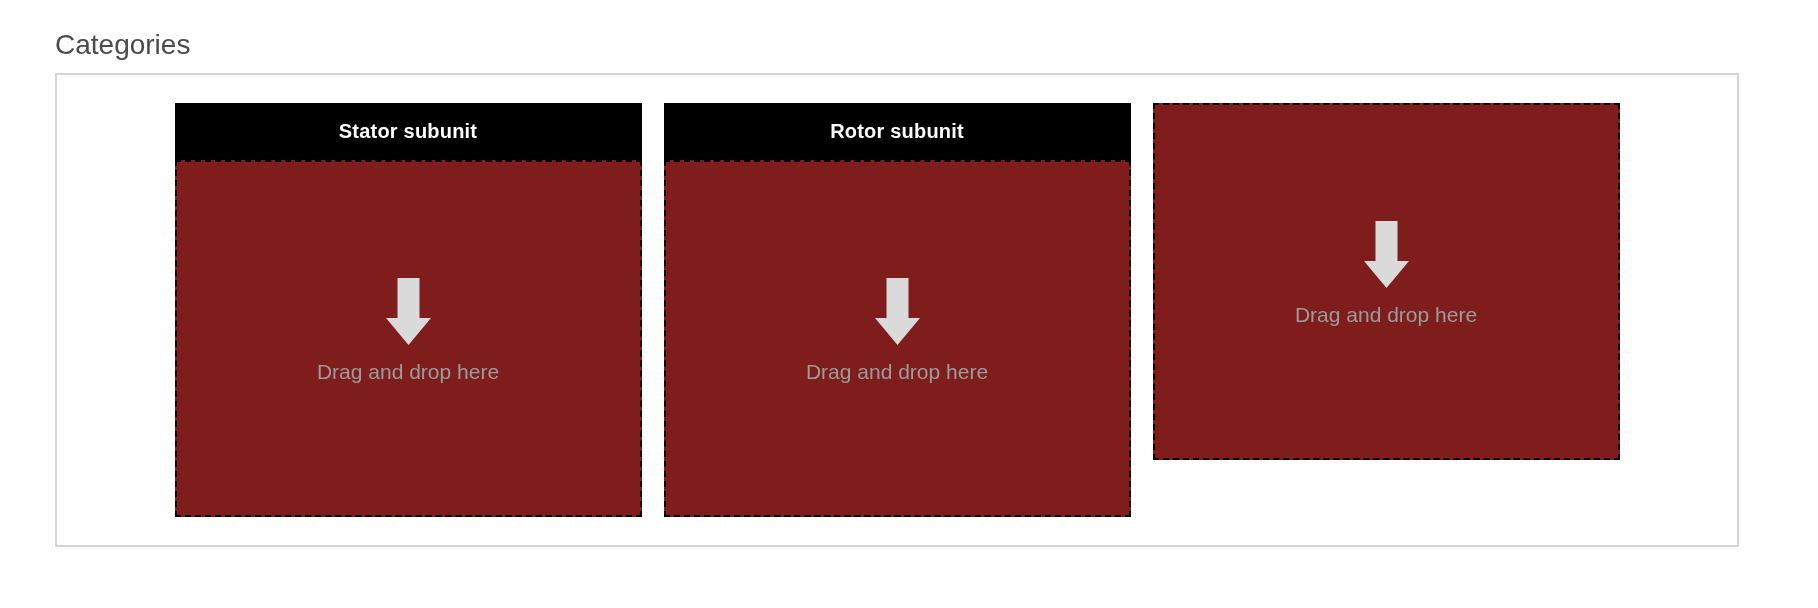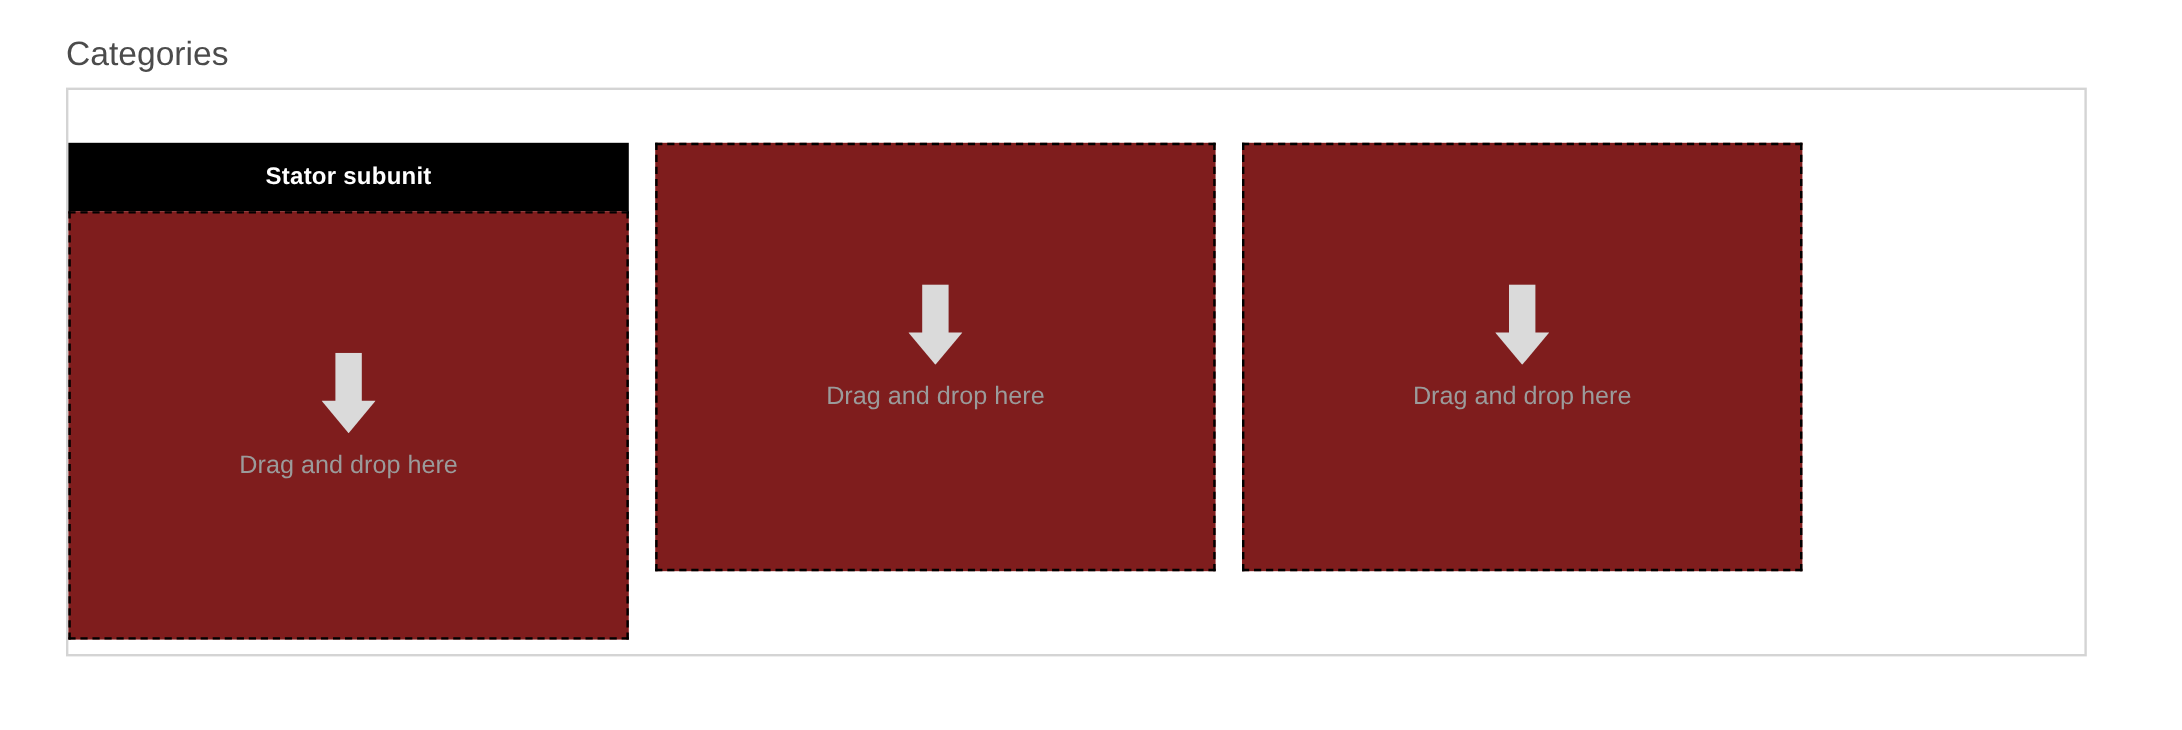--- a/index.html
+++ b/index.html
@@ -26,22 +26,23 @@
   }
   .categories-container {
     position: absolute;
     left: 55px;
     top: 73px;
     width: 1684px;
     height: 474px;
     border: 2px solid #d4d4d4;
     background: #ffffff;
     display: flex;
+    justify-content: center;
     align-items: flex-start;
-    padding-top: 44px;
+    padding-top: 28px;
     gap: 22px;
   }
   .category-box {
     width: 467px;
     display: flex;
     flex-direction: column;
   }
   .category-header {
     height: 57px;
     background: #000000;
@@ -89,20 +90,21 @@
       <div class="drop-zone">
         <svg class="drop-arrow" viewBox="0 0 45 67">
           <rect x="11.5" y="0" width="22" height="42" fill="#dadada"></rect>
           <polygon points="0,40 45,40 22.5,67" fill="#dadada"></polygon>
         </svg>
         <span class="drop-hint">Drag and drop here</span>
       </div>
     </div>
 
     <div class="category-box">
+      <div class="category-header">Rotor subunit</div>
       <div class="drop-zone">
         <svg class="drop-arrow" viewBox="0 0 45 67">
           <rect x="11.5" y="0" width="22" height="42" fill="#dadada"></rect>
           <polygon points="0,40 45,40 22.5,67" fill="#dadada"></polygon>
         </svg>
         <span class="drop-hint">Drag and drop here</span>
       </div>
     </div>
 
     <div class="category-box">

